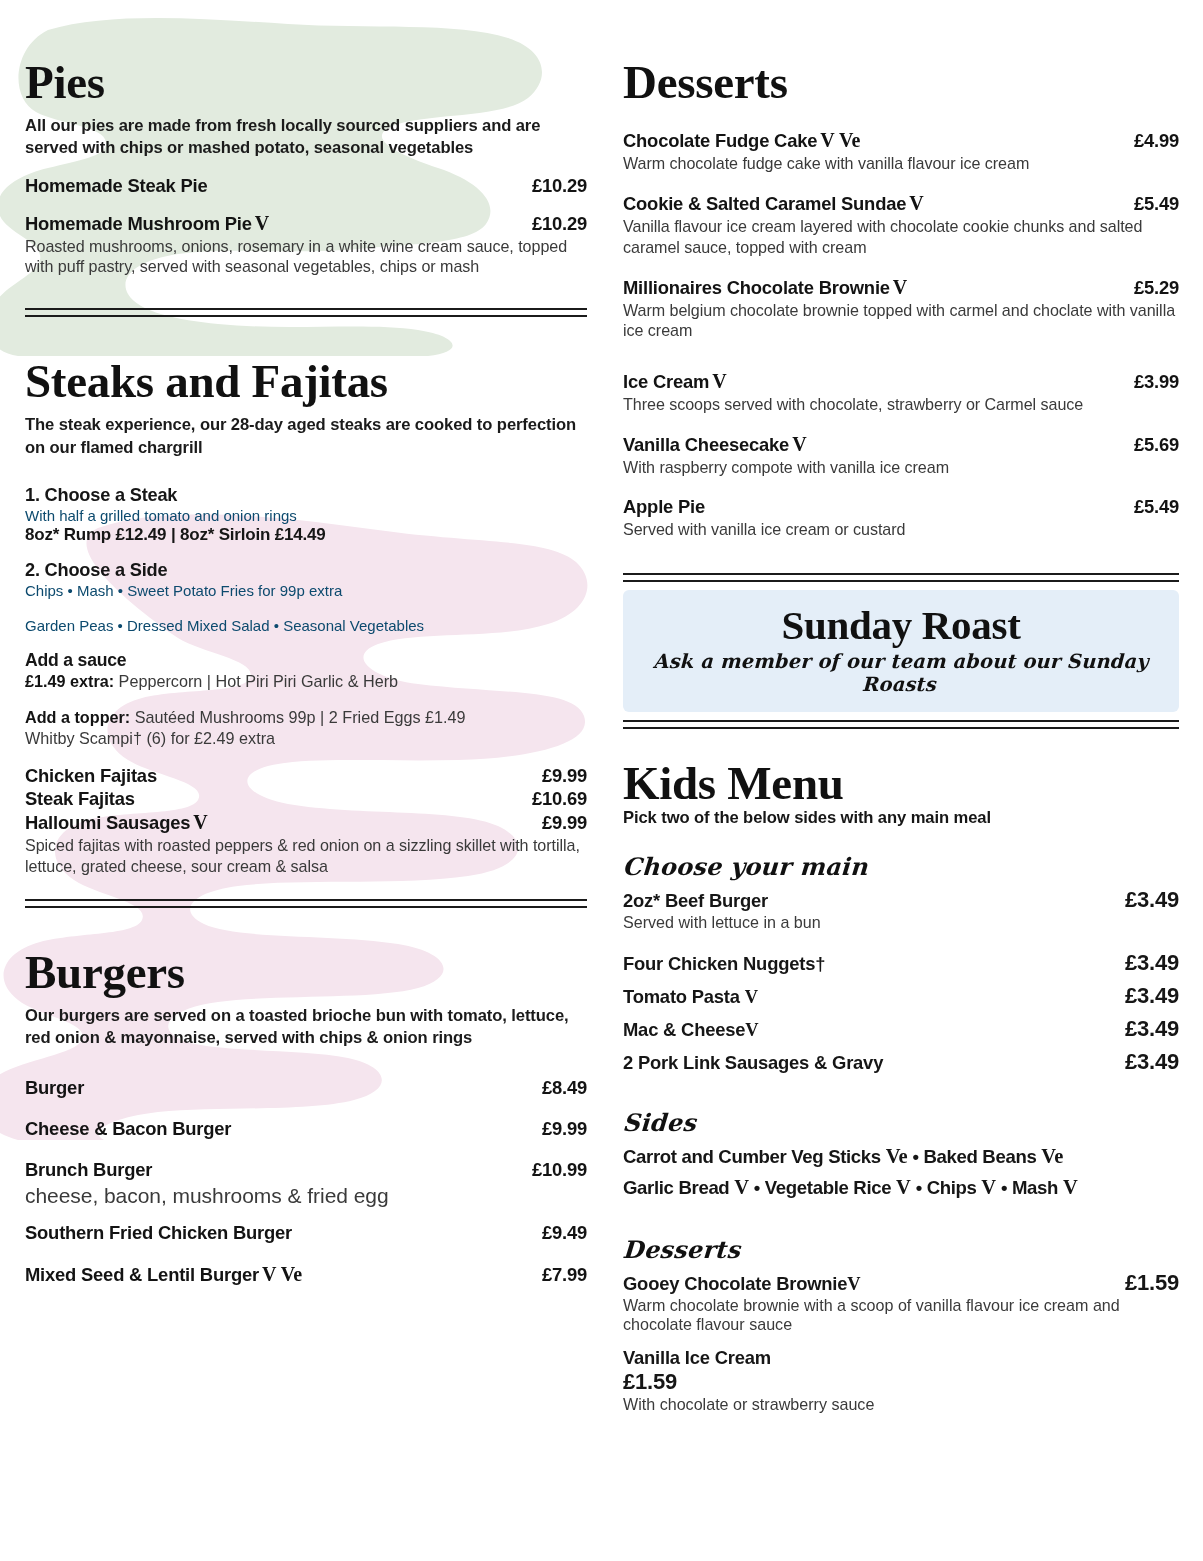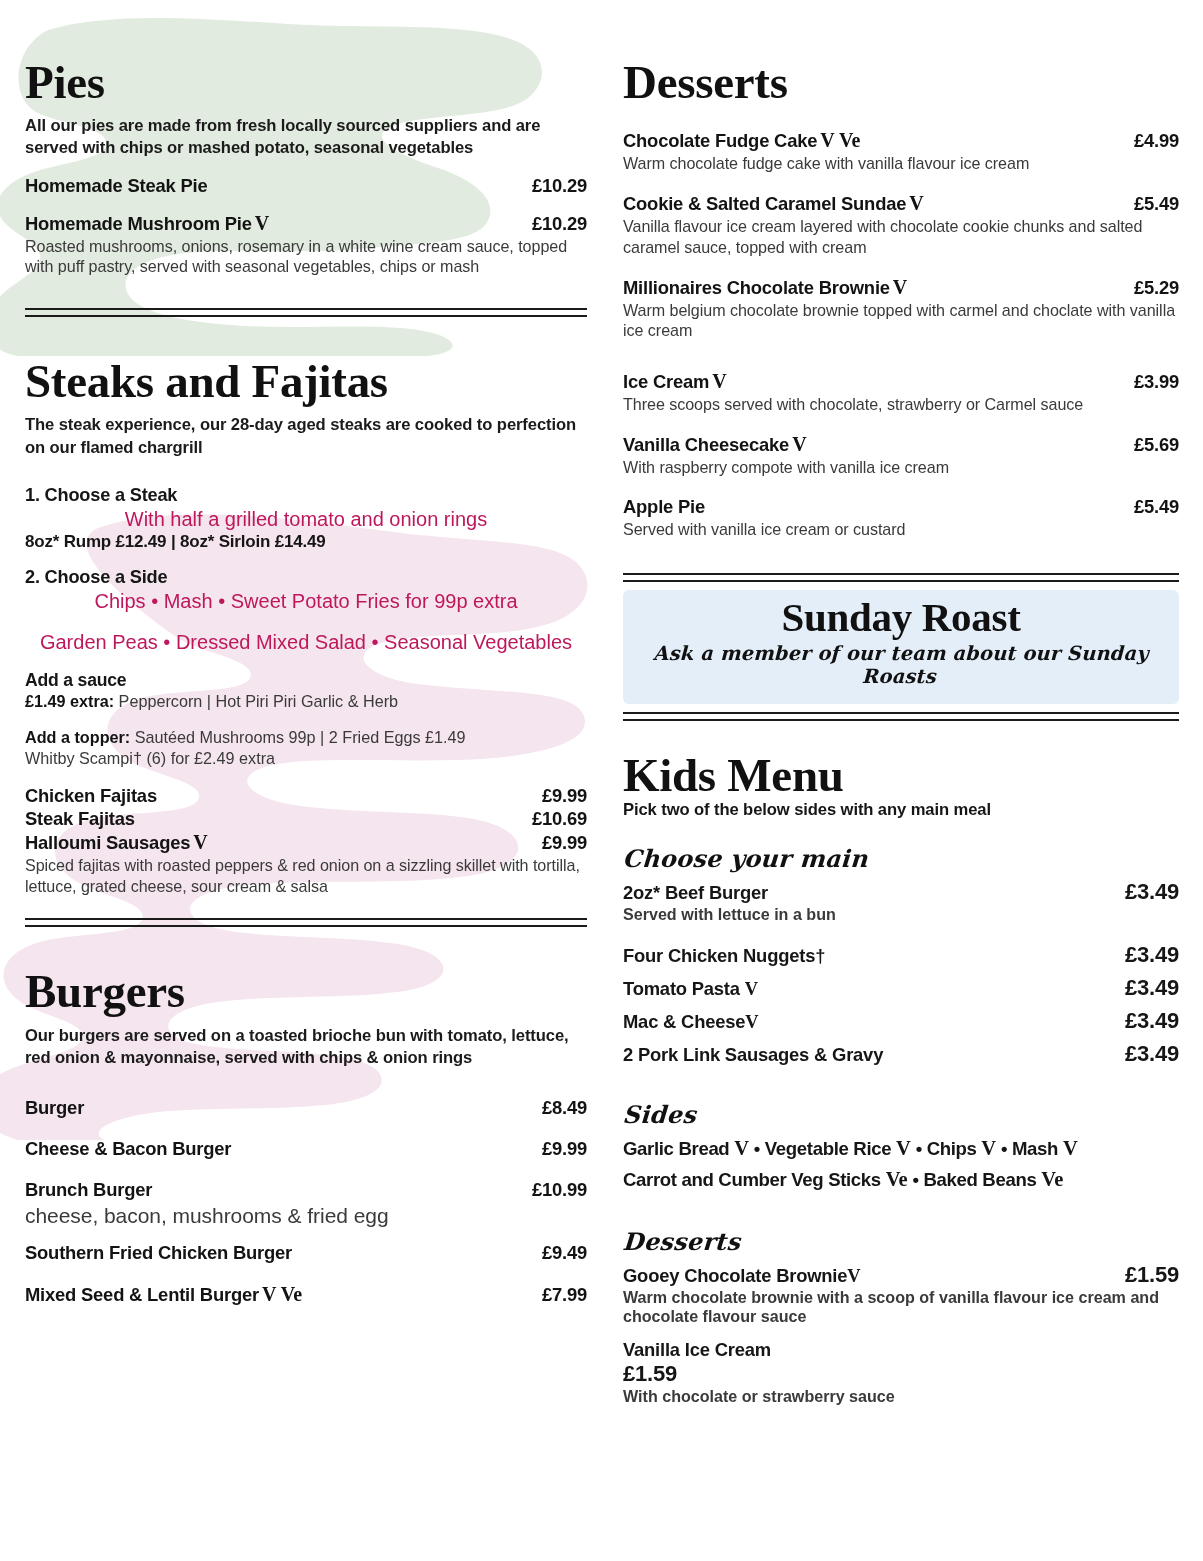--- a/index.html
+++ b/index.html
@@ -55,21 +55,21 @@
   }
   .item-desc {
     font-size:16.1px; font-weight:400; line-height:1.29; color:#3a3a3a;
     margin-top:1px; letter-spacing:-0.05px;
   }
   .item-desc.small { font-size:21px; }
 
   
   .step { margin-top:15px; }
   .step-title { font-size:18.2px; font-weight:700; letter-spacing:-0.2px; }
-  .step-sub  { font-size:20px; font-weight:400; color:#be185d; line-height:1.3;text-align:center; }
+  .step-sub  { font-size:15px; font-weight:400; color:#0c4a6e; line-height:1.3; }
   .step-bold { font-size:17px; font-weight:700; letter-spacing:-0.2px; margin-top:0px; }
   .addon { margin-top:15px; }
   .addon-title { font-size:17.6px; font-weight:700; letter-spacing:-0.2px; }
   .addon-line { font-size:16.2px; font-weight:400; color:#3a3a3a; line-height:1.3; }
   .addon-line b { font-weight:700; color:#131313; }
   .addon-inline { font-size:16.2px; line-height:1.3; color:#3a3a3a; }
   .addon-inline b { font-weight:700; color:#131313; }
 
   
   .plist { margin-top:16px; }
@@ -78,21 +78,21 @@
   
   .rule { margin:20px 0; }
   .rule .l1, .rule .l2 { height:2px; background:#1b1b1b; }
   .rule .l1 { margin-bottom:5px; }
 
   
   .roast-wrap { margin-top:22px; }
   .roast-box {
     background:#e4eef8;
     border-radius:6px;
-    padding:5px 16px 16px;
+    padding:13px 16px 16px;
     text-align:center;
   }
   .roast-title {
     font-family:"Liberation Serif", serif; font-weight:700;
     font-size:41px; line-height:1.08; color:#111; letter-spacing:-0.3px;
   }
   .roast-sub {
     font-family:"DejaVu Serif", serif;
     font-style:italic; font-weight:700;
     font-size:19.5px; line-height:1.2; color:#111;
@@ -111,21 +111,21 @@
     transform:skewX(-6deg);
     transform-origin:left bottom;
     display:inline-block;
     margin-top:24px; margin-bottom:4px;
     color:#111;
   }
   .kids-row { display:flex; justify-content:space-between; align-items:baseline; margin-top:7px; }
   .kids-row.first { margin-top:2px; }
   .kids-name { font-size:18.4px; font-weight:700; letter-spacing:-0.2px; }
   .kids-price { font-size:22px; font-weight:700; letter-spacing:-0.2px; }
-  .kids-desc { font-size:16.1px; font-weight:700; color:#3a3a3a; margin-top:0px; }
+  .kids-desc { font-size:16.1px; font-weight:400; color:#3a3a3a; margin-top:0px; }
   .sides-line {
     font-size:18.6px; font-weight:700; letter-spacing:-0.35px; line-height:1.5;
     white-space:nowrap;
   }
   .sides-line .veg {
     font-family:"Liberation Serif", serif; font-weight:700; font-size:20.5px;
     letter-spacing:0;
   }
   .veg {
     font-family:"Liberation Serif", serif; font-weight:700;
@@ -360,39 +360,39 @@
         <span class="kids-name"><span>Mac &amp; Cheese</span><span class="veg">V</span></span>
         <span class="kids-price">£3.49</span>
       </div>
 
       <div class="kids-row">
         <span class="kids-name">2 Pork Link Sausages &amp; Gravy</span>
         <span class="kids-price">£3.49</span>
       </div>
 
       <div class="script-head" style="margin-top:33px;">Sides</div>
+
+      <div class="sides-line">
+        <span>Carrot and Cumber Veg Sticks</span>
+        <span class="veg">Ve</span> •
+        <span>Baked Beans</span>
+        <span class="veg">Ve</span>
+      </div>
 
       <div class="sides-line">
         <span>Garlic Bread</span>
         <span class="veg">V</span> •
         <span>Vegetable Rice</span>
         <span class="veg">V</span> •
         <span>Chips</span>
         <span class="veg">V</span> •
         <span>Mash</span>
         <span class="veg">V</span>
       </div>
 
-      <div class="sides-line">
-        <span>Carrot and Cumber Veg Sticks</span>
-        <span class="veg">Ve</span> •
-        <span>Baked Beans</span>
-        <span class="veg">Ve</span>
-      </div>
-
       <div class="script-head" style="margin-top:33px;">Desserts</div>
 
       <div class="kids-row first">
         <span class="kids-name"><span>Gooey Chocolate Brownie</span><span class="veg">V</span></span>
         <span class="kids-price">£1.59</span>
       </div>
       <div class="kids-desc">Warm chocolate brownie with a scoop of vanilla flavour ice cream and chocolate flavour sauce</div>
 
       <div class="kids-row" style="margin-top:13px;flex-direction:column;">
         <span class="kids-name">Vanilla Ice Cream</span>

